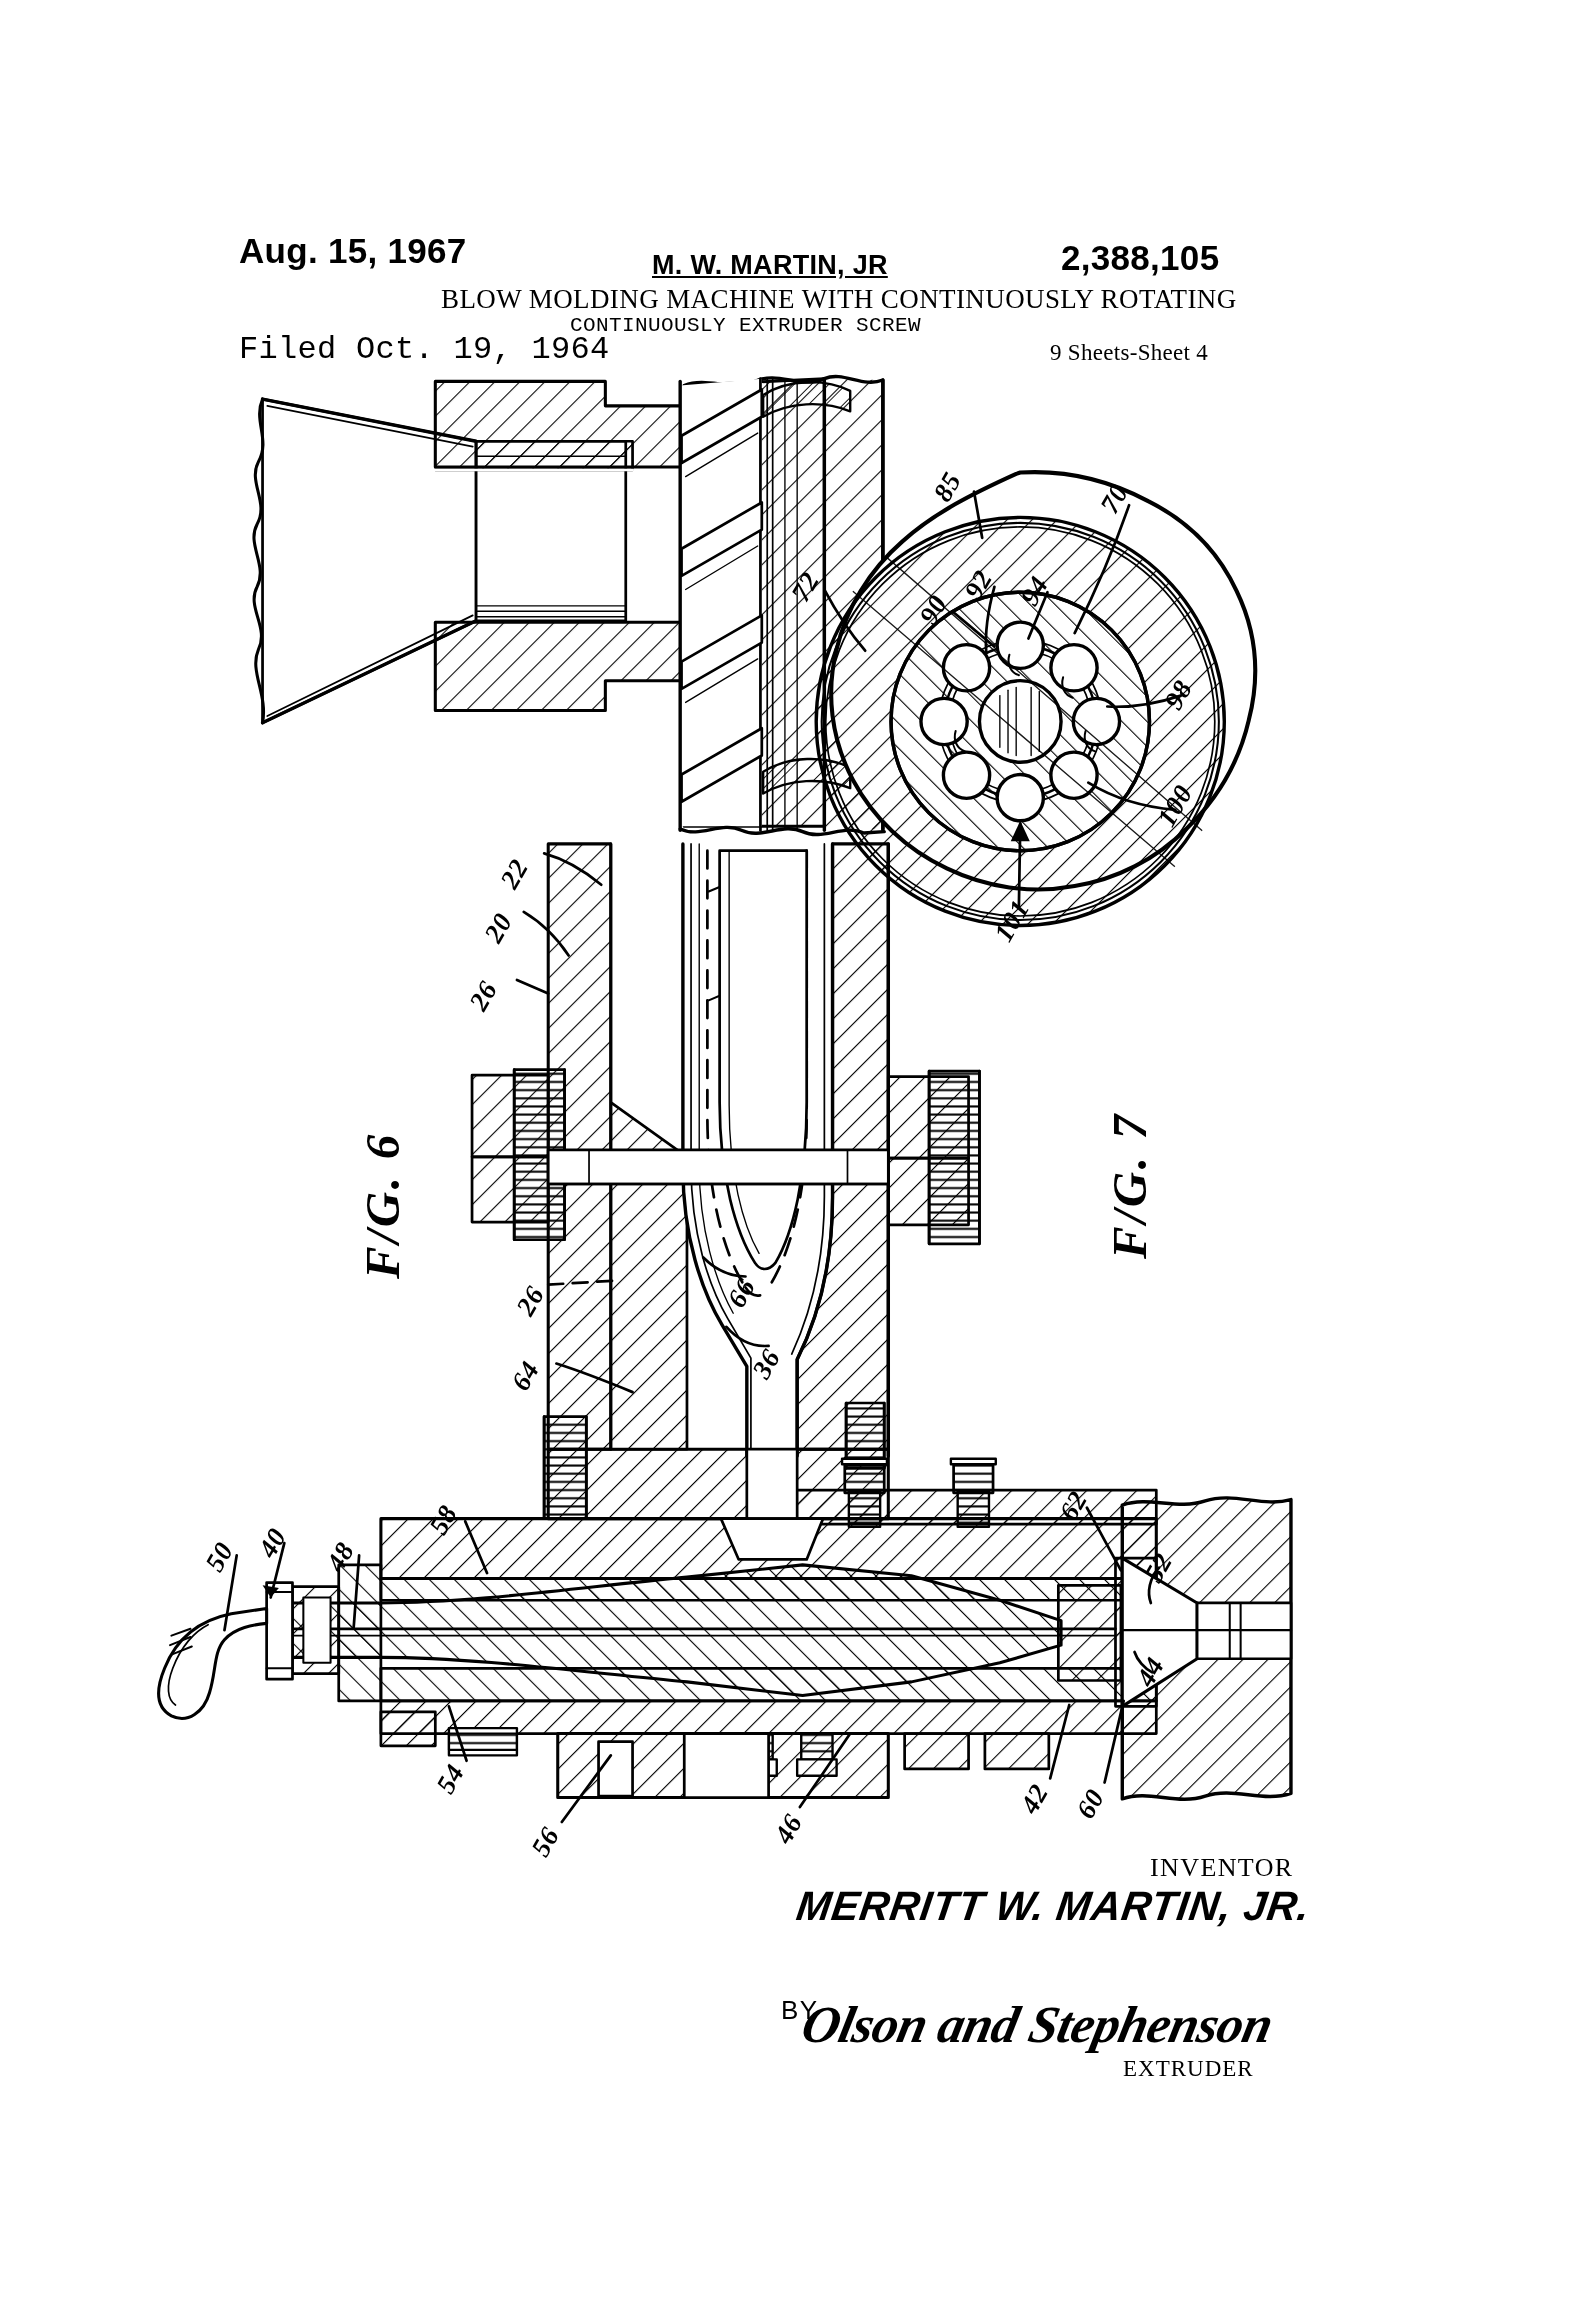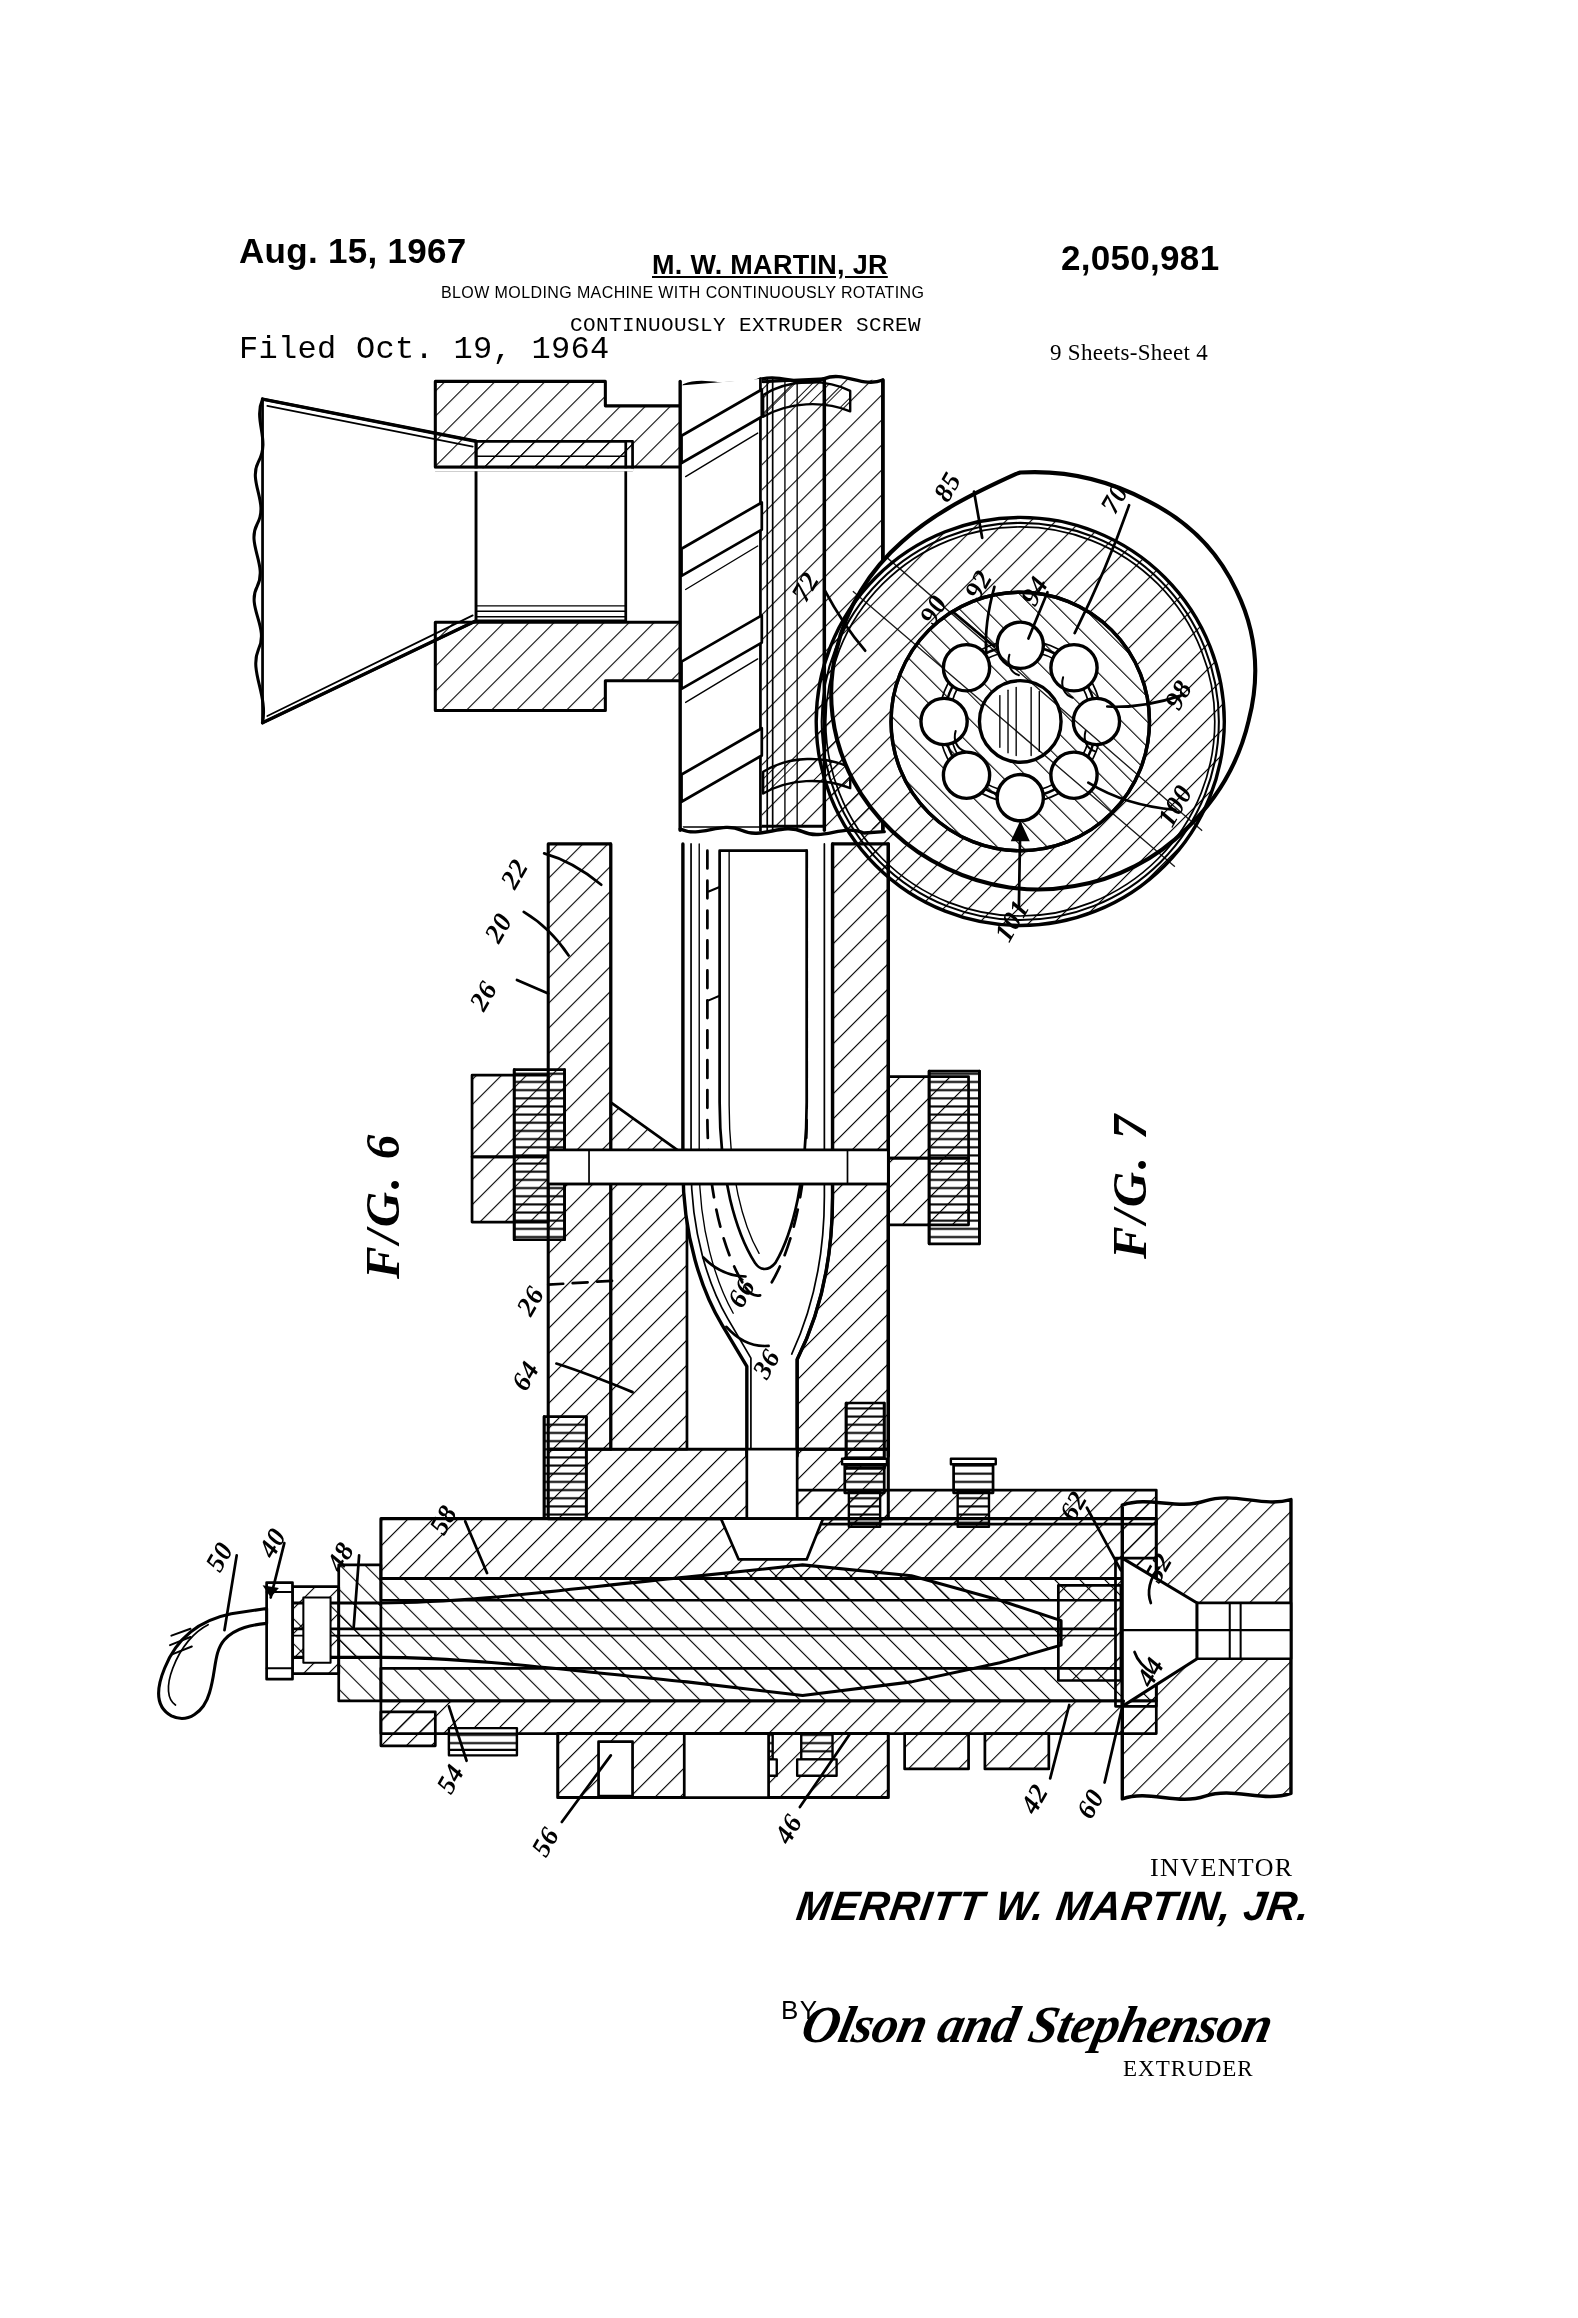--- a/index.html
+++ b/index.html
@@ -12,22 +12,22 @@
   .page{position:absolute;inset:0;background:#fff;}
 
   
   .hdr{position:absolute;left:0;top:0;width:1578px;height:381px;}
   .h-date{position:absolute;left:239px;top:231px;font-family:"Liberation Sans",sans-serif;
           font-weight:bold;font-size:35px;letter-spacing:0.3px;}
   .h-inv{position:absolute;left:652px;top:250px;font-family:"Liberation Sans",sans-serif;
          font-weight:bold;font-size:27px;letter-spacing:0.3px;text-decoration:underline;}
   .h-num{position:absolute;left:1061px;top:238px;font-family:"Liberation Sans",sans-serif;
          font-weight:bold;font-size:35px;letter-spacing:0.3px;}
-  .h-t1{position:absolute;left:441px;top:284px;font-family:Liberation Sans, sans-serif;
-        font-size:16px;letter-spacing:0.4px;white-space:nowrap;}
+  .h-t1{position:absolute;left:441px;top:284px;font-family:Liberation Serif, serif;
+        font-size:27px;letter-spacing:0.4px;white-space:nowrap;}
   .h-t2{position:absolute;left:570px;top:314px;font-family:"Liberation Mono",monospace;
         font-size:21px;letter-spacing:0.4px;white-space:nowrap;}
   .h-filed{position:absolute;left:239px;top:331px;font-family:"Liberation Mono",monospace;
            font-size:32px;letter-spacing:0.3px;}
   .h-sheet{position:absolute;left:1018px;top:340px;font-family:Liberation Serif, serif;
            font-size:23px;letter-spacing:0.3px;margin-left:32px;}
 
   
   .canvas{position:absolute;left:0;top:0;width:1578px;height:2319px;}
   .canvas svg{display:block;}
@@ -52,21 +52,21 @@
        font-family:"Liberation Serif",serif;font-size:23px;letter-spacing:1px;}
 </style>
 </head>
 <body>
 
 <div class="page">
 
   <div class="hdr">
     <div class="h-date">Aug. 15, 1967</div>
     <div class="h-inv">M. W. MARTIN, JR</div>
-    <div class="h-num">2,050,981</div>
+    <div class="h-num">2,388,105</div>
     <div class="h-t1">BLOW MOLDING MACHINE WITH CONTINUOUSLY ROTATING</div>
     <div class="h-t2">CONTINUOUSLY EXTRUDER SCREW</div>
     <div class="h-filed">Filed Oct. 19, 1964</div>
     <div class="h-sheet">9 Sheets-Sheet 4</div>
   </div>
 
   <div class="canvas">
   <svg width="1578" height="2319" viewBox="0 0 2320 3408" xmlns="http://www.w3.org/2000/svg">
     <defs>
 

